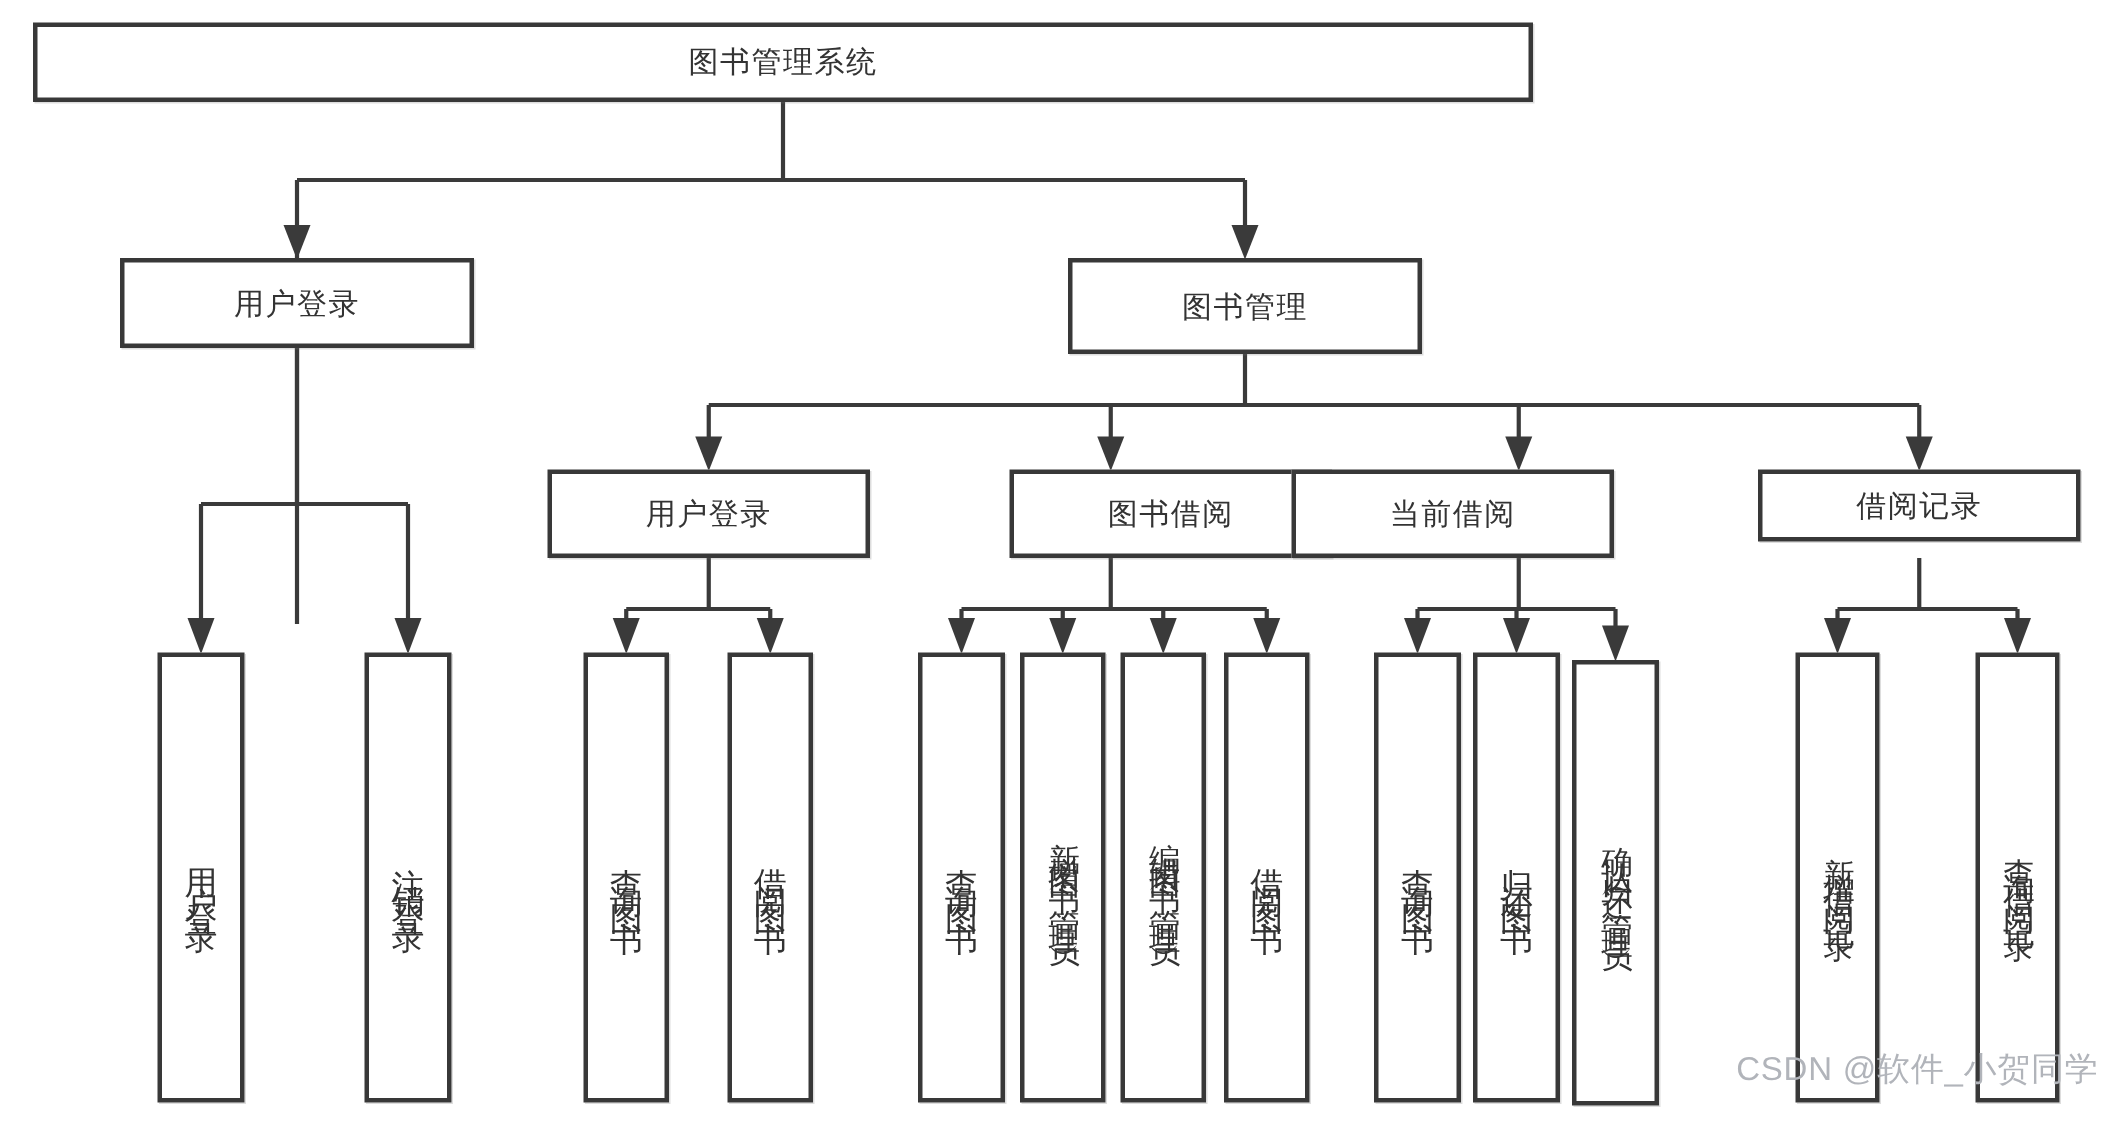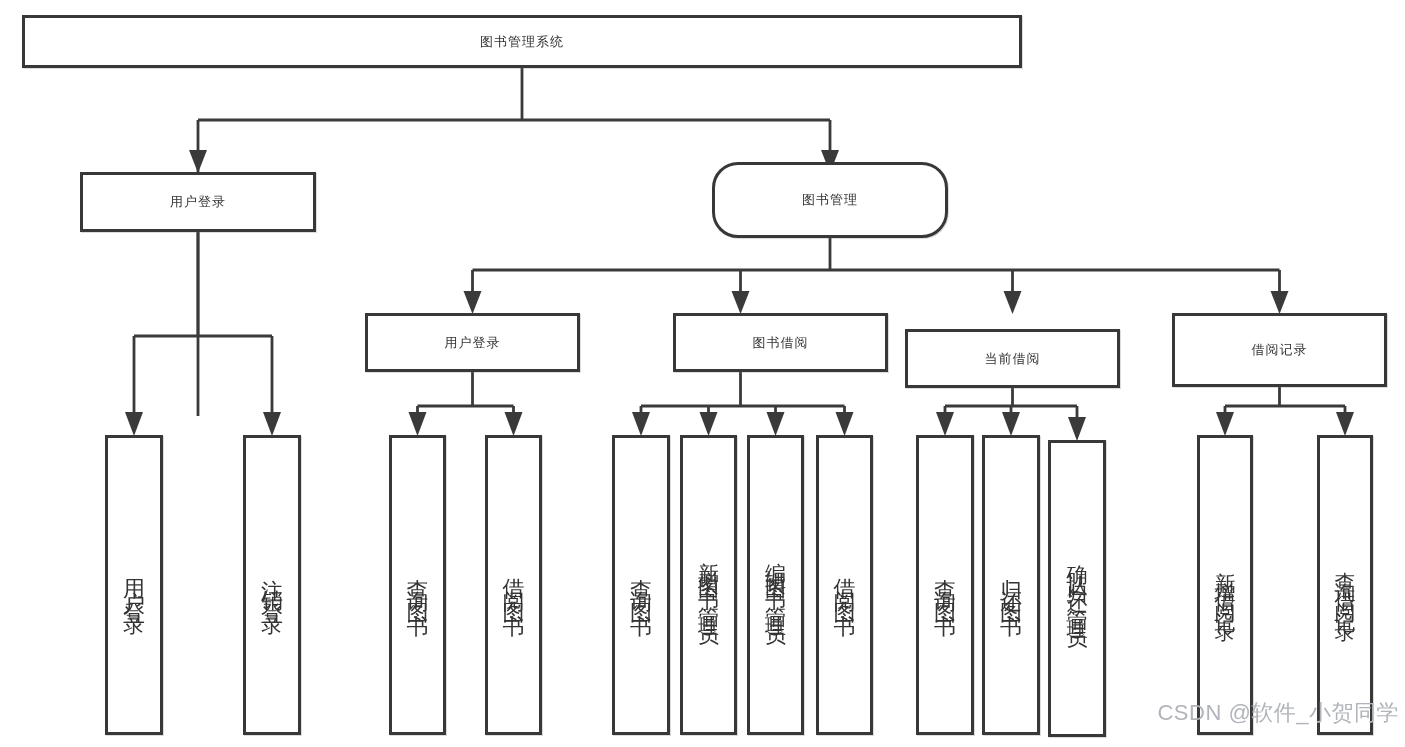--- a/index.html
+++ b/index.html
@@ -27,21 +27,21 @@
     box-sizing: border-box;
     background: #ffffff;
     border: 3px solid #383838;
     box-shadow: 1px 1px 0 rgba(120,120,120,0.25);
     display: flex;
     align-items: center;
     justify-content: center;
     color: #333333;
   }
   .hlabel {
-    font-size: 13px;
+    font-size: 20px;
     letter-spacing: 1px;
     color: #333333;
     white-space: nowrap;
   }
   .vtext {
     writing-mode: vertical-rl;
     font-size: 22px;
     letter-spacing: 12px;
     color: #333333;
     white-space: nowrap;
@@ -109,34 +109,34 @@
     </g>
   </svg>
 
   <div class="node" style="left:22px; top:15px; width:1000px; height:53px;">
     <span class="hlabel">图书管理系统</span>
   </div>
 
   <div class="node" style="left:80px; top:172px; width:236px; height:60px;">
     <span class="hlabel">用户登录</span>
   </div>
-  <div class="node" style="left:712px; top:162px; width:236px; height:76px;border-radius:26px;">
+  <div class="node" style="left:712px; top:172px; width:236px; height:64px;">
     <span class="hlabel">图书管理</span>
   </div>
 
   <div class="node" style="left:365px; top:313px; width:215px; height:59px;">
     <span class="hlabel">用户登录</span>
   </div>
   <div class="node" style="left:633px; top:313px; width:215px; height:59px;margin-left:40px;">
     <span class="hlabel">图书借阅</span>
   </div>
-  <div class="node" style="left:905px; top:313px; width:215px; height:59px;margin-top:16px;">
+  <div class="node" style="left:861px; top:313px; width:215px; height:59px;">
     <span class="hlabel">当前借阅</span>
   </div>
-  <div class="node" style="left:1172px; top:313px; width:215px; height:74px;">
+  <div class="node" style="left:1172px; top:313px; width:215px; height:48px;">
     <span class="hlabel">借阅记录</span>
   </div>
 
   <div class="node" style="left:105px; top:435px; width:58px; height:300px;">
     <span class="vtext">用户登录</span>
   </div>
   <div class="node" style="left:243px; top:435px; width:58px; height:300px;">
     <span class="vtext">注销登录</span>
   </div>
 

